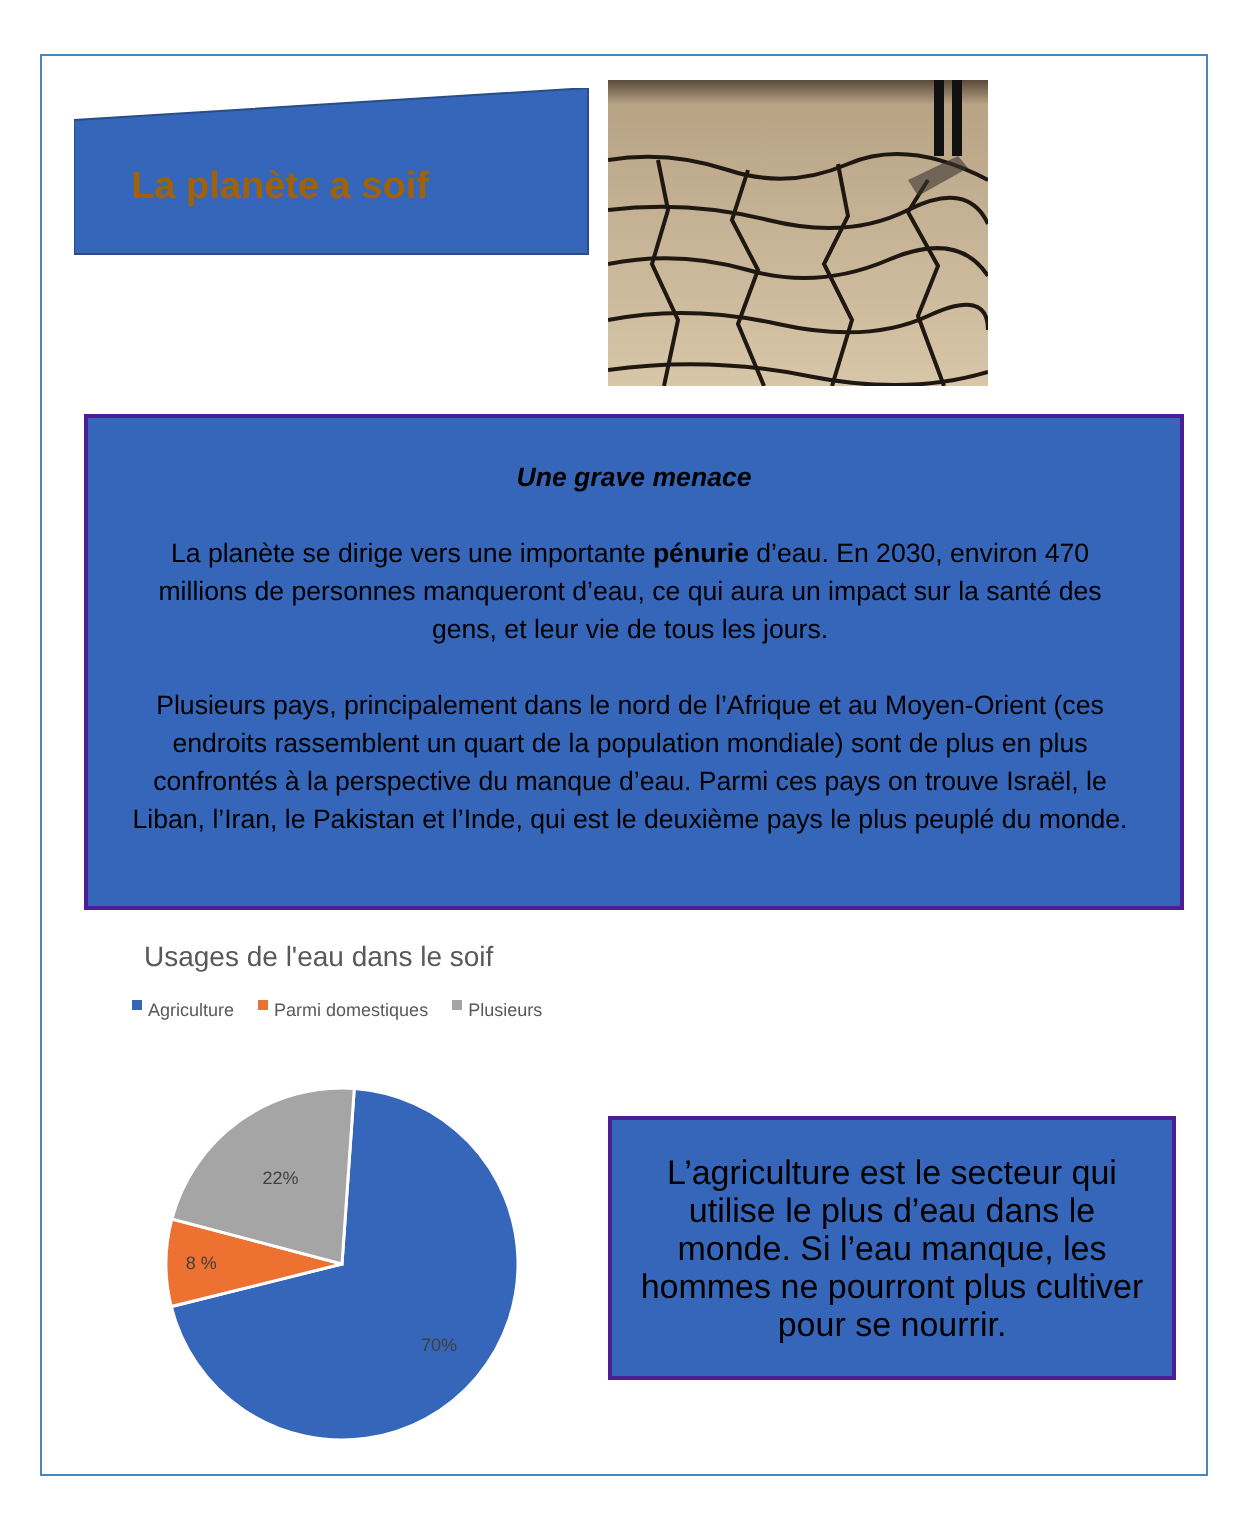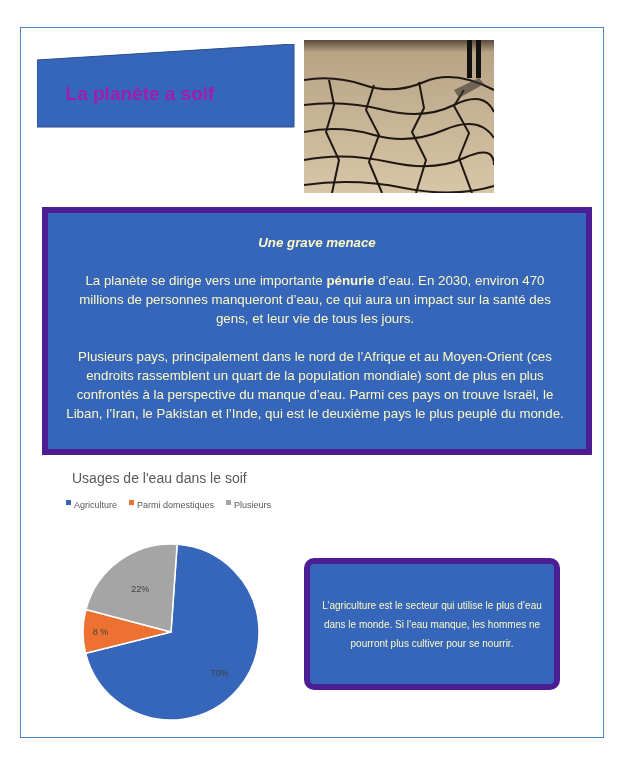--- a/index.html
+++ b/index.html
@@ -1,26 +1,26 @@
 <!DOCTYPE html>
 <html><head>
 <meta charset="utf-8">
 <style>
   html, body { margin:0; padding:0; background:#ffffff; }
   body { width:626px; height:759px; position:relative; overflow:hidden; font-family:"Liberation Sans", sans-serif; }
   .frame { position:absolute; left:20px; top:27px; width:584px; height:711px; border:1px solid #4a86c0; box-sizing:border-box; }
   .title-shape { position:absolute; left:37px; top:44px; width:258px; height:84px; }
   .title-shape svg { position:absolute; left:0; top:0; }
-  .title-text { position:absolute; left:0; top:16px; width:206px; height:68px; display:flex; align-items:center; justify-content:center; color:#a21caf; font-size:19px; font-weight:bold; }
+  .title-text { position:absolute; left:0; top:16px; width:206px; height:68px; display:flex; align-items:center; justify-content:center; color:#a16207; font-size:19px; font-weight:bold; }
   .photo { position:absolute; left:304px; top:40px; width:190px; height:153px; overflow:hidden; background:#c9b596; }
-  .bluebox { position:absolute; background:#3566b9; border:6px solid #4c1d95; box-sizing:border-box; color:#fef9c3; text-align:center; }
+  .bluebox { position:absolute; background:#3566b9; border:2px solid #4c1d95; box-sizing:border-box; color:#000000; text-align:center; }
   .main-box { left:42px; top:207px; width:550px; height:248px; padding:20px 18px 0 18px; font-size:13.3px; line-height:19px; }
   .main-box .heading { font-style:italic; font-weight:bold; margin-bottom:19px; }
   .main-box p { margin:0 4px 19px 0; }
-  .side-box { left:304px; top:558px; width:256px; height:132px; display:flex; align-items:center; justify-content:center; padding:0 10px; font-size:10px; line-height:19px;border-radius:10px; }
+  .side-box { left:304px; top:558px; width:284px; height:132px; display:flex; align-items:center; justify-content:center; padding:0 10px; font-size:17px; line-height:19px; }
   .chart-title { position:absolute; left:72px; top:470px; font-size:14px; color:#595959; }
   .legend { position:absolute; left:66px; top:500px; font-size:9px; color:#595959; display:flex; gap:12px; }
   .legend-item { display:flex; gap:3px; }
   .swatch { width:5px; height:5px; display:inline-block; }
   .pie { position:absolute; left:82px; top:543px; width:178px; height:178px; }
 </style>
 </head>
 <body>
 
 <div class="frame"></div>

